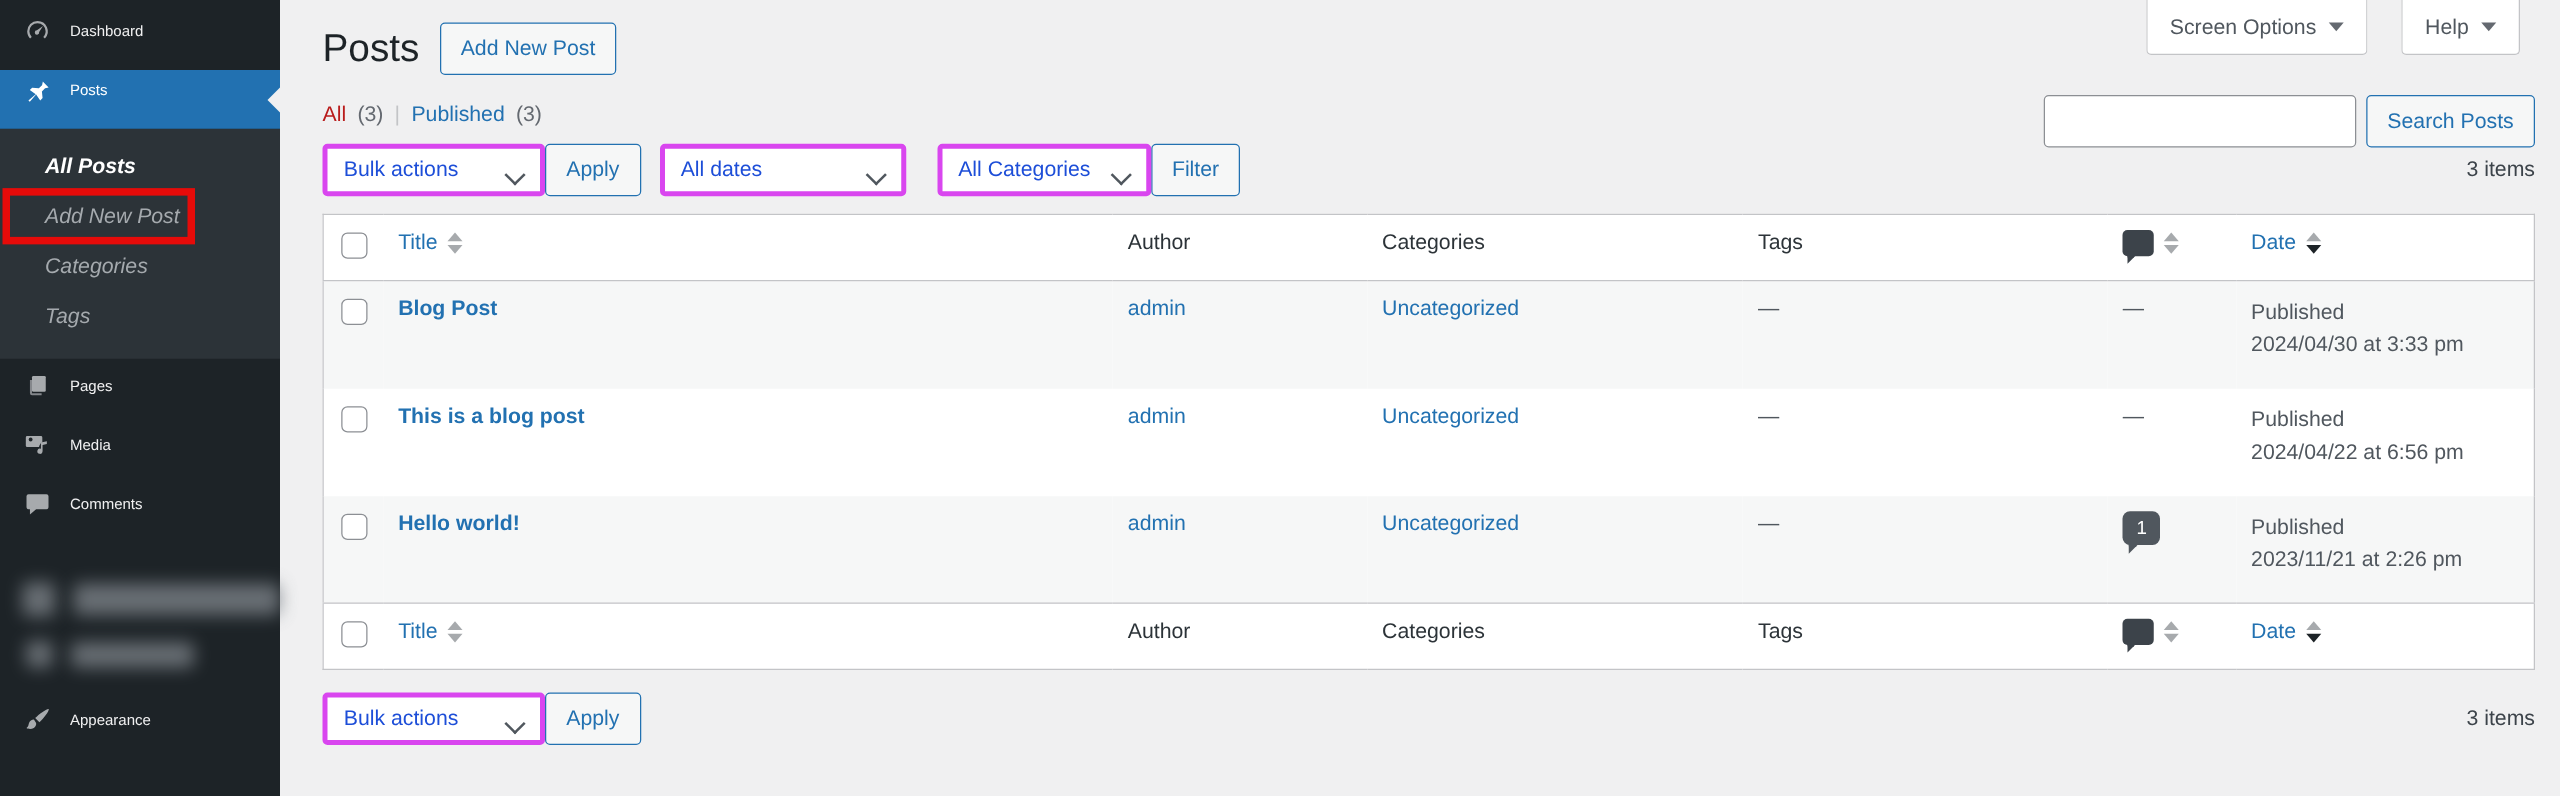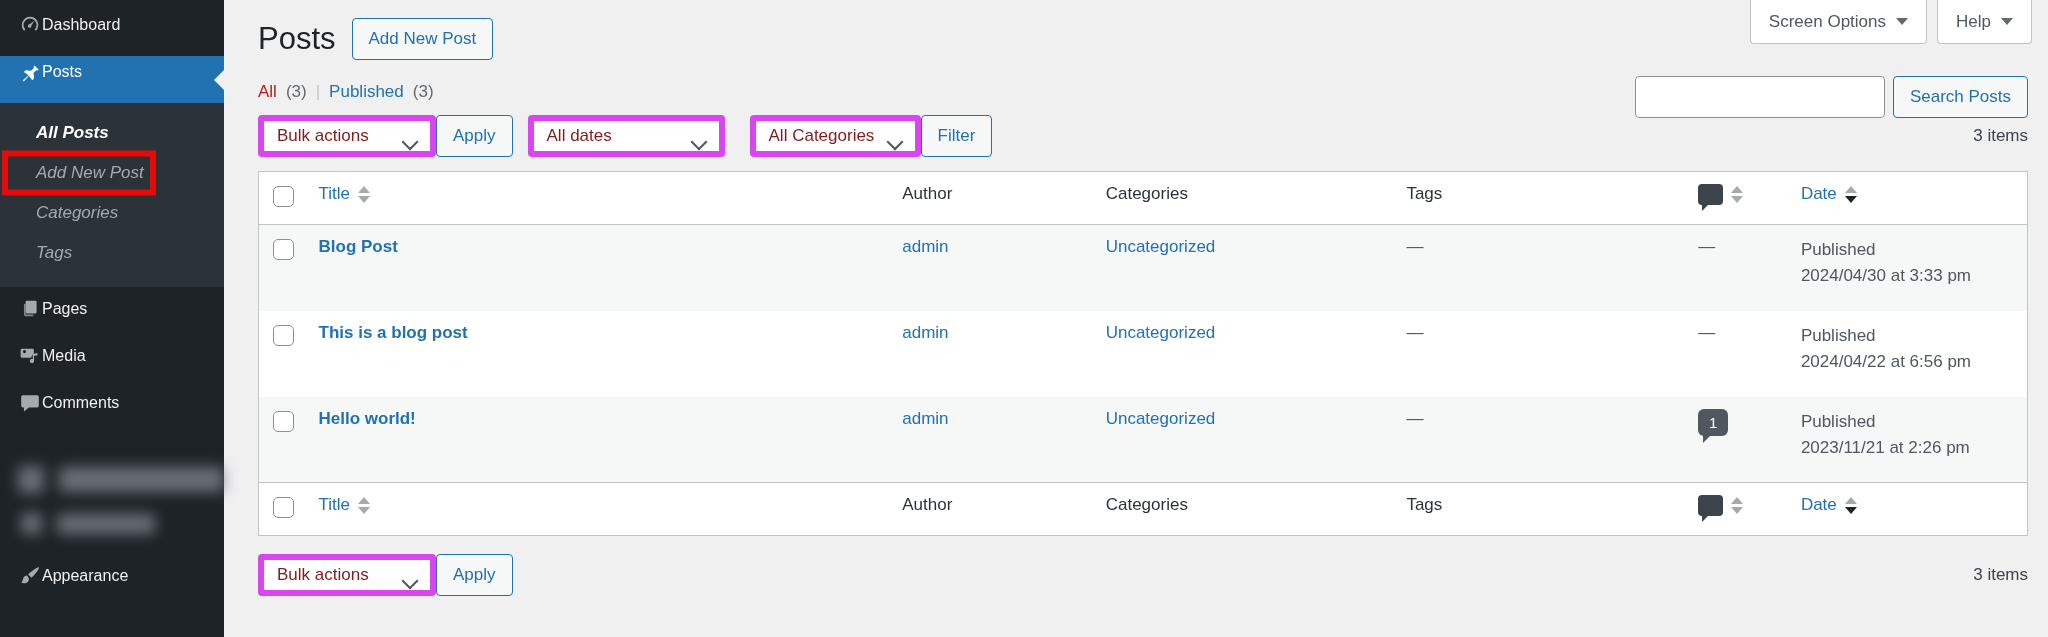--- a/index.html
+++ b/index.html
@@ -12,22 +12,22 @@
     color: #1d2327;
   }
 
   
   .sidebar {
     position: absolute; left: 0; top: 0; bottom: 0;
     width: 224px; background: #1d2327; z-index: 5;
   }
   .menu-item {
     height: 47px; display: flex; align-items: center;
-    padding: 0 10px 16px 18px; gap: 0;
-    color: #f0f0f1; font-size: 16px; cursor: pointer;
+    padding: 0 10px 16px 18px; gap: 14px;
+    color: #f0f0f1; font-size: 12px; cursor: pointer;
   }
   .menu-item .mi-icon { width: 24px; height: 24px; flex: 0 0 24px; color: #a7aaad; display:flex; align-items:center; justify-content:center; }
   .menu-item.active { background: #2271b1; color: #fff; position: relative; }
   .menu-item.active .mi-icon { color: #fff; }
   .menu-item.top-gap { margin-top: 9px; }
   .active-arrow {
     position: absolute; right: 0; top: 50%; transform: translateY(-50%);
     width: 0; height: 0;
     border-top: 10px solid transparent; border-bottom: 10px solid transparent;
     border-right: 10px solid #f0f0f1;
@@ -47,21 +47,21 @@
   .blur-blob { background: #7c8288; border-radius: 4px; filter: blur(7px); opacity: .8; }
   .blob-icon-lg { width: 27px; height: 27px; }
   .blob-text-lg { width: 168px; height: 25px; }
   .blob-icon-sm { width: 21px; height: 21px; margin-left: 3px; }
   .blob-text-sm { width: 98px; height: 20px; }
   .appearance-gap { margin-top: 26px; }
 
   
   .main { position: absolute; left: 224px; right: 0; top: 0; bottom: 0; padding: 0 20px 0 34px; }
 
-  .screen-meta { position: absolute; top: 0; right: 16px; display: flex; gap: 10px; z-index: 6; }
+  .screen-meta { position: absolute; top: 0; right: 32px; display: flex; gap: 27px; z-index: 6; }
   .meta-toggle {
     height: 44px; background: #fff; border: 1px solid #c3c4c7; border-top: none;
     border-radius: 0 0 4px 4px; display: flex; align-items: center; gap: 10px;
     padding: 0 18px; font-size: 17px; color: #50575e; cursor: pointer;
   }
   .caret-down {
     width: 0; height: 0; border-left: 6px solid transparent; border-right: 6px solid transparent;
     border-top: 7px solid #646970;
   }
 
@@ -81,22 +81,22 @@
 
   .search-box { position: absolute; top: 76px; right: 20px; display: flex; gap: 8px; }
   .search-input {
     width: 250px; height: 42px; border: 1px solid #8c8f94; border-radius: 4px;
     background: #fff; font-size: 17px; font-family: inherit; padding: 0 10px;
   }
 
   .tablenav { margin-top: 13px; display: flex; align-items: center; }
   .tablenav.bottom { margin-top: 18px; }
   .fake-select {
-    height: 42px; background: #fff; border: 6px solid #d946ef; border-radius: 4px;
-    display: flex; align-items: center; font-size: 17px; color: #7f1d1d;
+    height: 42px; background: #fff; border: 4px solid #d946ef; border-radius: 4px;
+    display: flex; align-items: center; font-size: 17px; color: #1d4ed8;
     padding: 0 36px 0 13px; position: relative; cursor: pointer;
   }
   .fake-select::after {
     content: ""; position: absolute; right: 14px; top: 15px;
     width: 10px; height: 10px;
     border-right: 2px solid #50575e; border-bottom: 2px solid #50575e;
     transform: rotate(45deg);
   }
   .sel-bulk { width: 178px; }
   .sel-dates { width: 197px; margin-left: 15px; }

